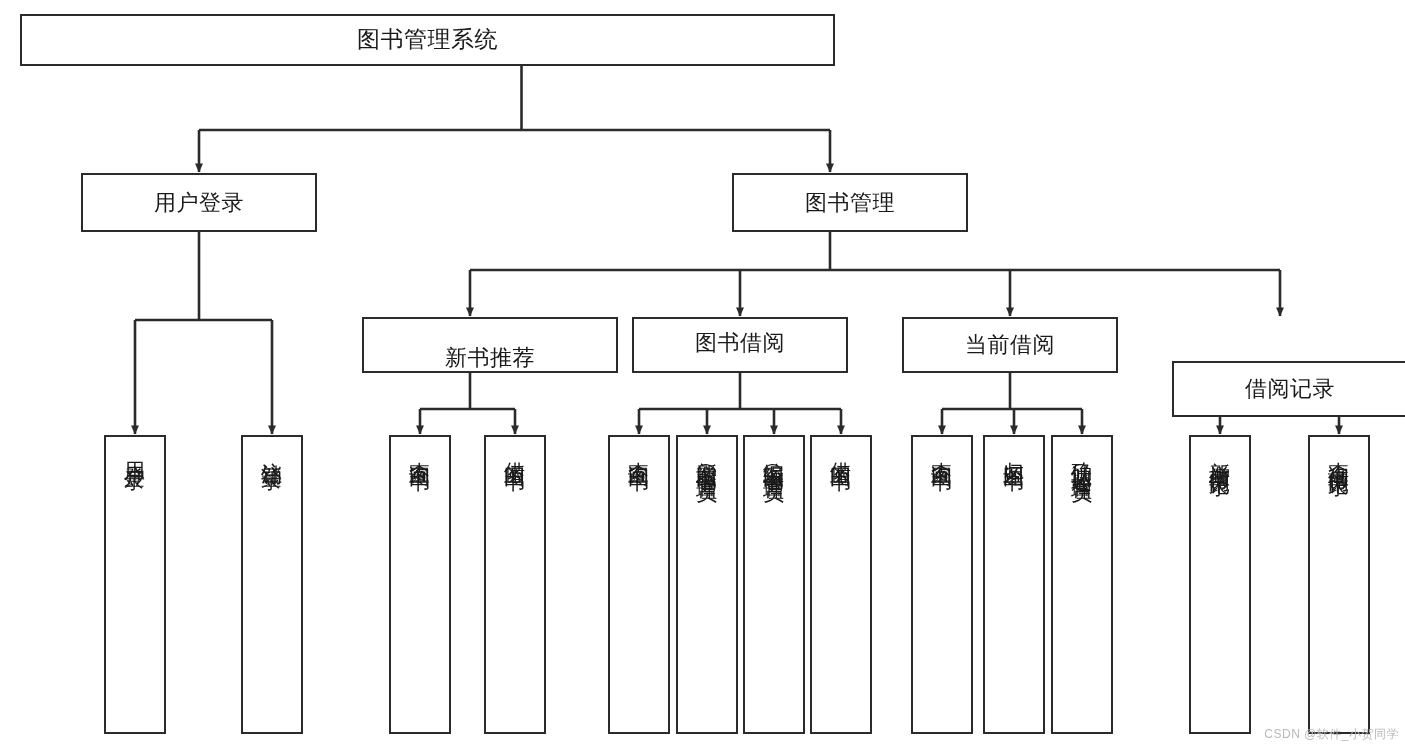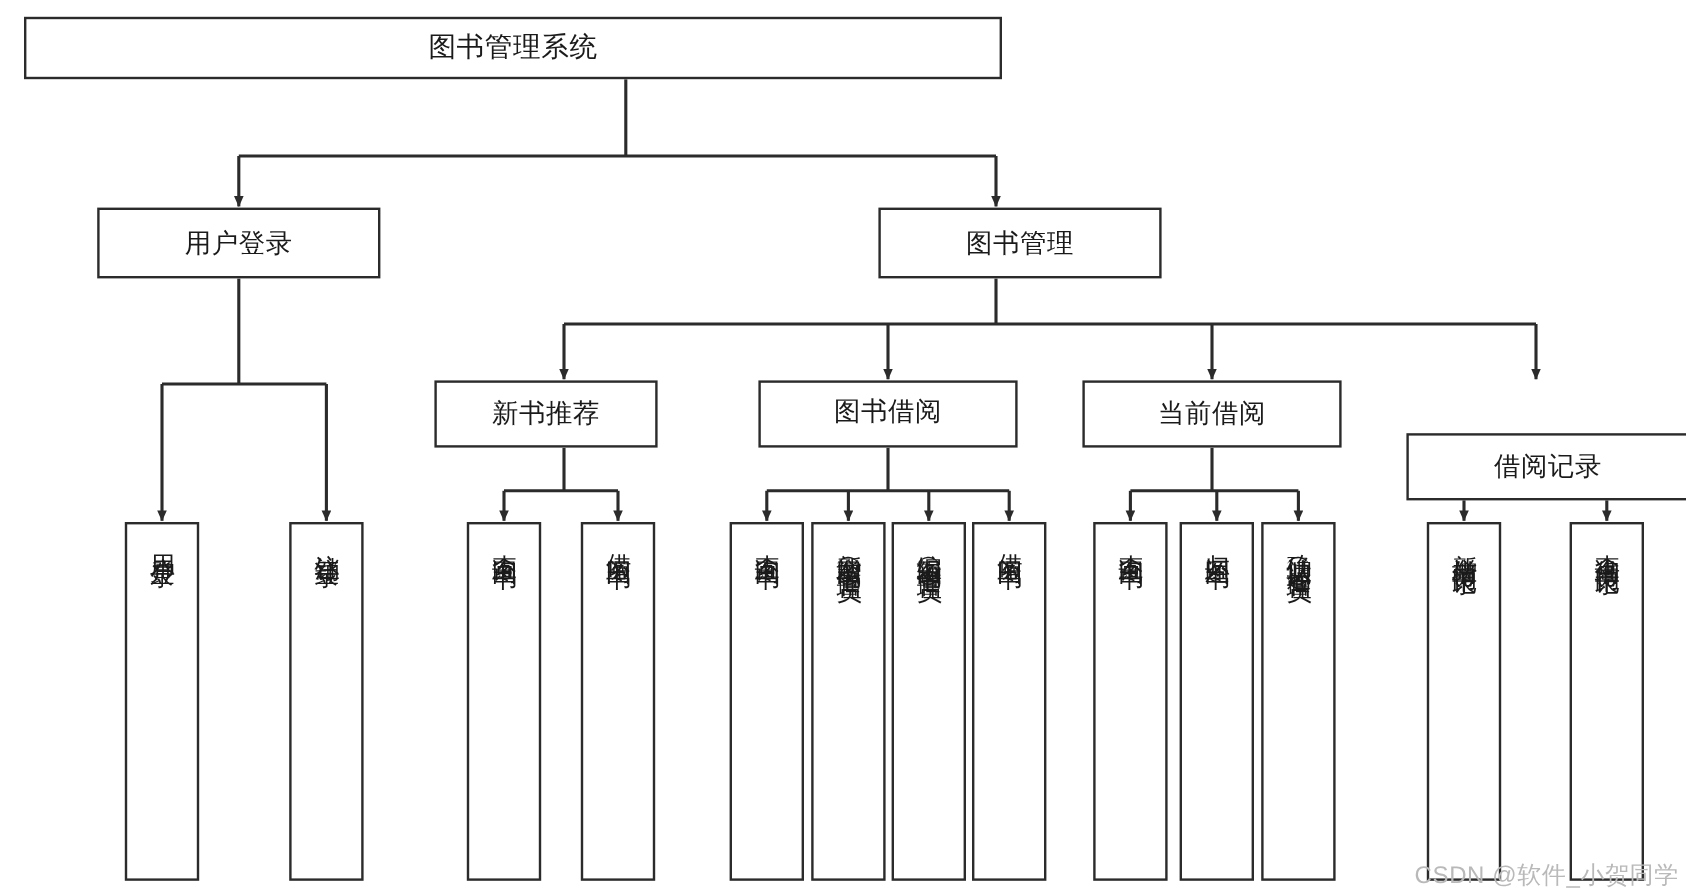--- a/index.html
+++ b/index.html
@@ -60,21 +60,21 @@
     text-orientation: upright;
     font-size: 21px;
     line-height: 1.1;
     letter-spacing: 3px;
     max-height: 100%;
   }
   #watermark {
     position: absolute;
     right: 6px;
     bottom: 4px;
-    font-size: 20px;
+    font-size: 12px;
     color: #b9b9b9;
     letter-spacing: 0.5px;
     white-space: nowrap;
   }
 </style>
 </head>
 <body>
 
 <div id="canvas">
   <svg id="edges" viewBox="0 0 1405 747">
@@ -123,21 +123,21 @@
   <div id="node-layer">
       <div class="node horiz root" style="left: 20px; top: 14px; width: 815px; height: 52px;">
         <span class="label">图书管理系统</span>
       </div>
       <div class="node horiz" style="left: 81px; top: 173px; width: 236px; height: 59px;">
         <span class="label">用户登录</span>
       </div>
       <div class="node horiz" style="left: 712px; top: 173px; width: 236px; height: 59px; margin-left: 20px;">
         <span class="label">图书管理</span>
       </div>
-      <div class="node horiz" style="left: 362px; top: 317px; width: 186px; height: 56px;">
+      <div class="node horiz" style="left: 362px; top: 317px; width: 256px; height: 56px; align-items: flex-end;">
         <span class="label">新书推荐</span>
       </div>
       <div class="node horiz" style="left: 632px; top: 317px; width: 216px; height: 56px; font-family: Liberation Mono, monospace;">
         <span class="label">图书借阅</span>
       </div>
       <div class="node horiz" style="left: 902px; top: 317px; width: 216px; height: 56px;">
         <span class="label">当前借阅</span>
       </div>
       <div class="node horiz" style="left: 1172px; top: 317px; width: 236px; height: 56px; margin-top: 44px;">
         <span class="label">借阅记录</span>

